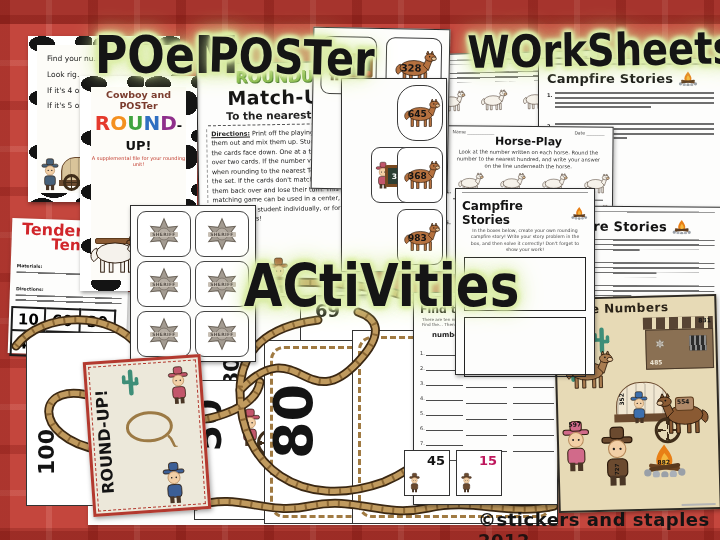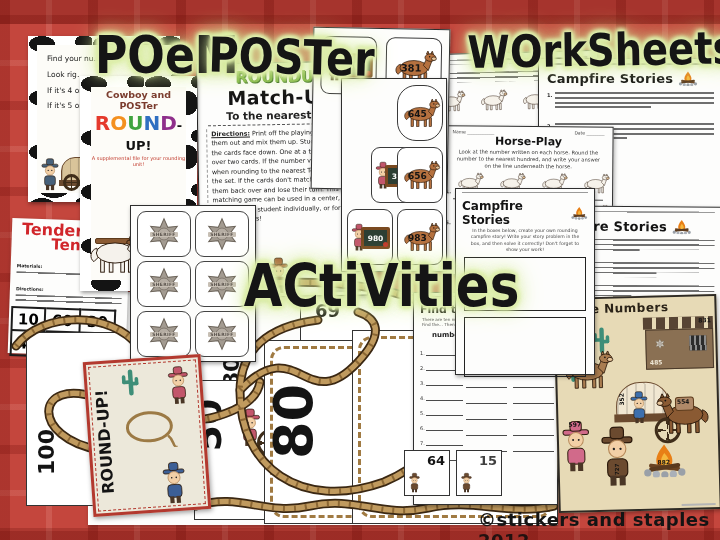--- a/index.html
+++ b/index.html
@@ -342,21 +342,21 @@
           <use href="#sym-person"></use>
         </svg>
       <div class="chalk" style="position:absolute;right:3px;top:16px;width:26px;height:18px;font-size:8.5px;">
         <span>300</span>
       </div>
     </div>
     <div class="card" style="left:72px;top:8px;width:56px;height:58px;">
       <svg class="abs" width="46" height="35" style="left:5px;top:12px;color:#b5713f">
           <use href="#sym-horse"></use>
         </svg>
-      <span class="abs" style="left:14px;top:24px;font-weight:900;font-size:10px;color:#141414;">381</span>
+      <span class="abs" style="left:14px;top:24px;font-weight:900;font-size:10px;color:#141414;">328</span>
     </div>
   </div>
 
   <div class="sheet" style="left:341px;top:78px;width:106px;height:194px;">
     <div class="card" style="left:55px;top:6px;width:46px;height:56px;border-radius:19px;">
       <svg class="abs" width="40" height="30" style="left:3px;top:13px;color:#b5713f">
           <use href="#sym-horse"></use>
         </svg>
       <span class="abs" style="left:10px;top:23px;font-weight:900;font-size:9px;color:#141414;">645</span>
     </div>
@@ -365,29 +365,21 @@
           <use href="#sym-person"></use>
         </svg>
       <div class="chalk" style="position:absolute;right:2px;top:17px;width:23px;height:16px;font-size:7.5px;">
         <span>370</span>
         </div>
     </div>
     <div class="card" style="left:55px;top:68px;width:46px;height:56px;">
       <svg class="abs" width="40" height="30" style="left:3px;top:13px;color:#b5713f">
           <use href="#sym-horse"></use>
         </svg>
-      <span class="abs" style="left:10px;top:23px;font-weight:900;font-size:9px;color:#141414;">656</span>
-    </div>
-    <div class="card" style="left:5px;top:130px;width:46px;height:56px;">
-      <svg class="abs" width="18" height="30" style="left:2px;top:12px;color:#c2566b">
-          <use href="#sym-person"></use>
-        </svg>
-      <div class="chalk" style="position:absolute;right:2px;top:17px;width:23px;height:16px;font-size:7.5px;">
-        <span>980</span>
-        </div>
+      <span class="abs" style="left:10px;top:23px;font-weight:900;font-size:9px;color:#141414;">368</span>
     </div>
     <div class="card" style="left:55px;top:130px;width:46px;height:56px;">
       <svg class="abs" width="40" height="30" style="left:3px;top:13px;color:#b5713f">
           <use href="#sym-horse"></use>
         </svg>
       <span class="abs" style="left:10px;top:23px;font-weight:900;font-size:9px;color:#141414;">983</span>
     </div>
   </div>
 
   <div class="cowframe" style="left:80px;top:76px;width:117px;height:215px;">
@@ -613,27 +605,27 @@
       <div class="badgecard" style="height:44px;">
         <svg width="34" height="34" style="color:#a39b91">
             <use href="#sym-badge"></use>
           </svg>
         <span class="badgelabel">SHERIFF</span>
         </div>
     </div>
   </div>
 
   <div class="abs" style="left:404px;top:450px;width:46px;height:46px;background:#fff;border:1.5px solid #333;box-sizing:border-box;">
-    <span class="abs" style="right:4px;top:2px;font-weight:900;font-size:13px;color:#141414;">64</span>
+    <span class="abs" style="right:4px;top:2px;font-weight:900;font-size:13px;color:#141414;">45</span>
     <svg class="abs" width="13" height="21" style="left:3px;bottom:2px;color:#6b4a2f">
         <use href="#sym-person"></use>
       </svg>
   </div>
   <div class="abs" style="left:456px;top:450px;width:46px;height:46px;background:#fff;border:1.5px solid #333;box-sizing:border-box;">
-    <span class="abs" style="right:4px;top:2px;font-weight:900;font-size:13px;color:#404040;">15</span>
+    <span class="abs" style="right:4px;top:2px;font-weight:900;font-size:13px;color:#be185d;">15</span>
     <svg class="abs" width="13" height="21" style="left:3px;bottom:2px;color:#6b4a2f">
         <use href="#sym-person"></use>
       </svg>
   </div>
 
   <div class="abs" style="left:88px;top:358px;width:118px;height:155px;background:#ece8da;border:3px solid #b3392f;box-sizing:border-box;transform:rotate(-4deg);box-shadow:1px 2px 5px rgba(0,0,0,.4);">
     <div class="abs" style="inset:2px;border:1.5px dashed #b3392f;"></div>
     <span class="vtext abs" style="left:4px;top:10px;font-size:16px;color:#141414;height:135px;text-align:center;">ROUND-UP!</span>
     <svg class="abs" width="26" height="40" style="right:8px;top:6px;color:#c2566b">
         <use href="#sym-person"></use>

